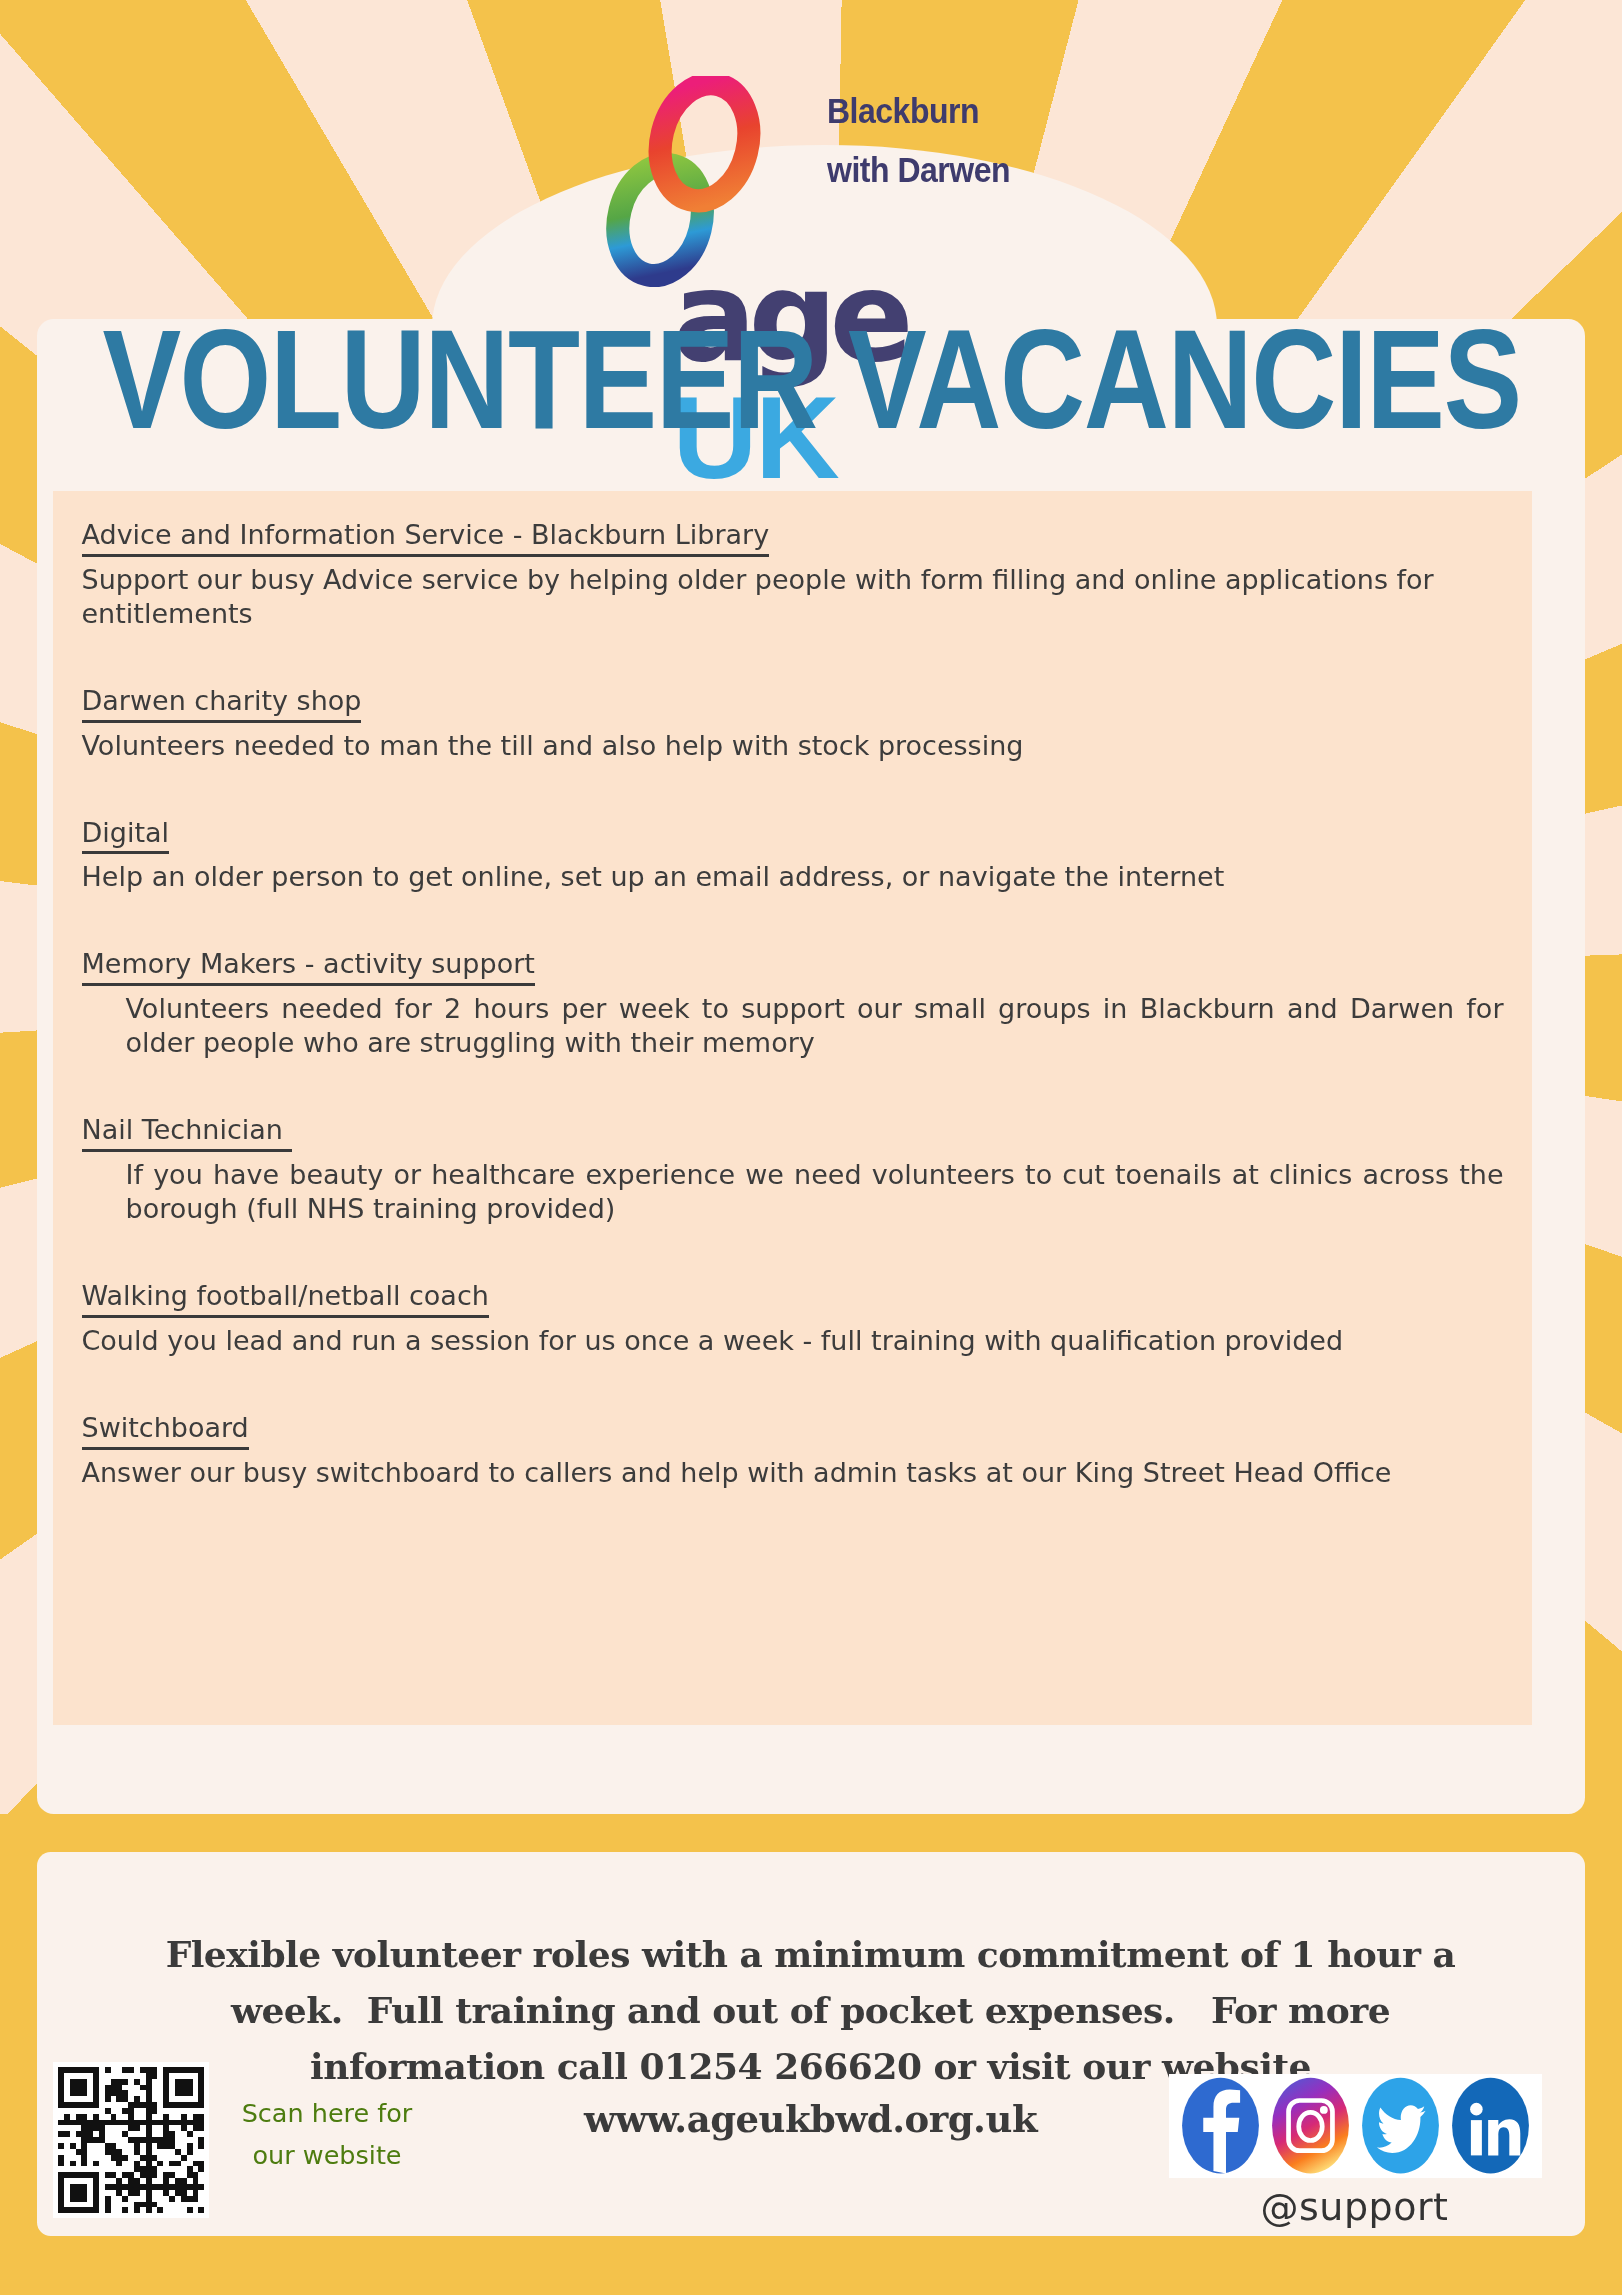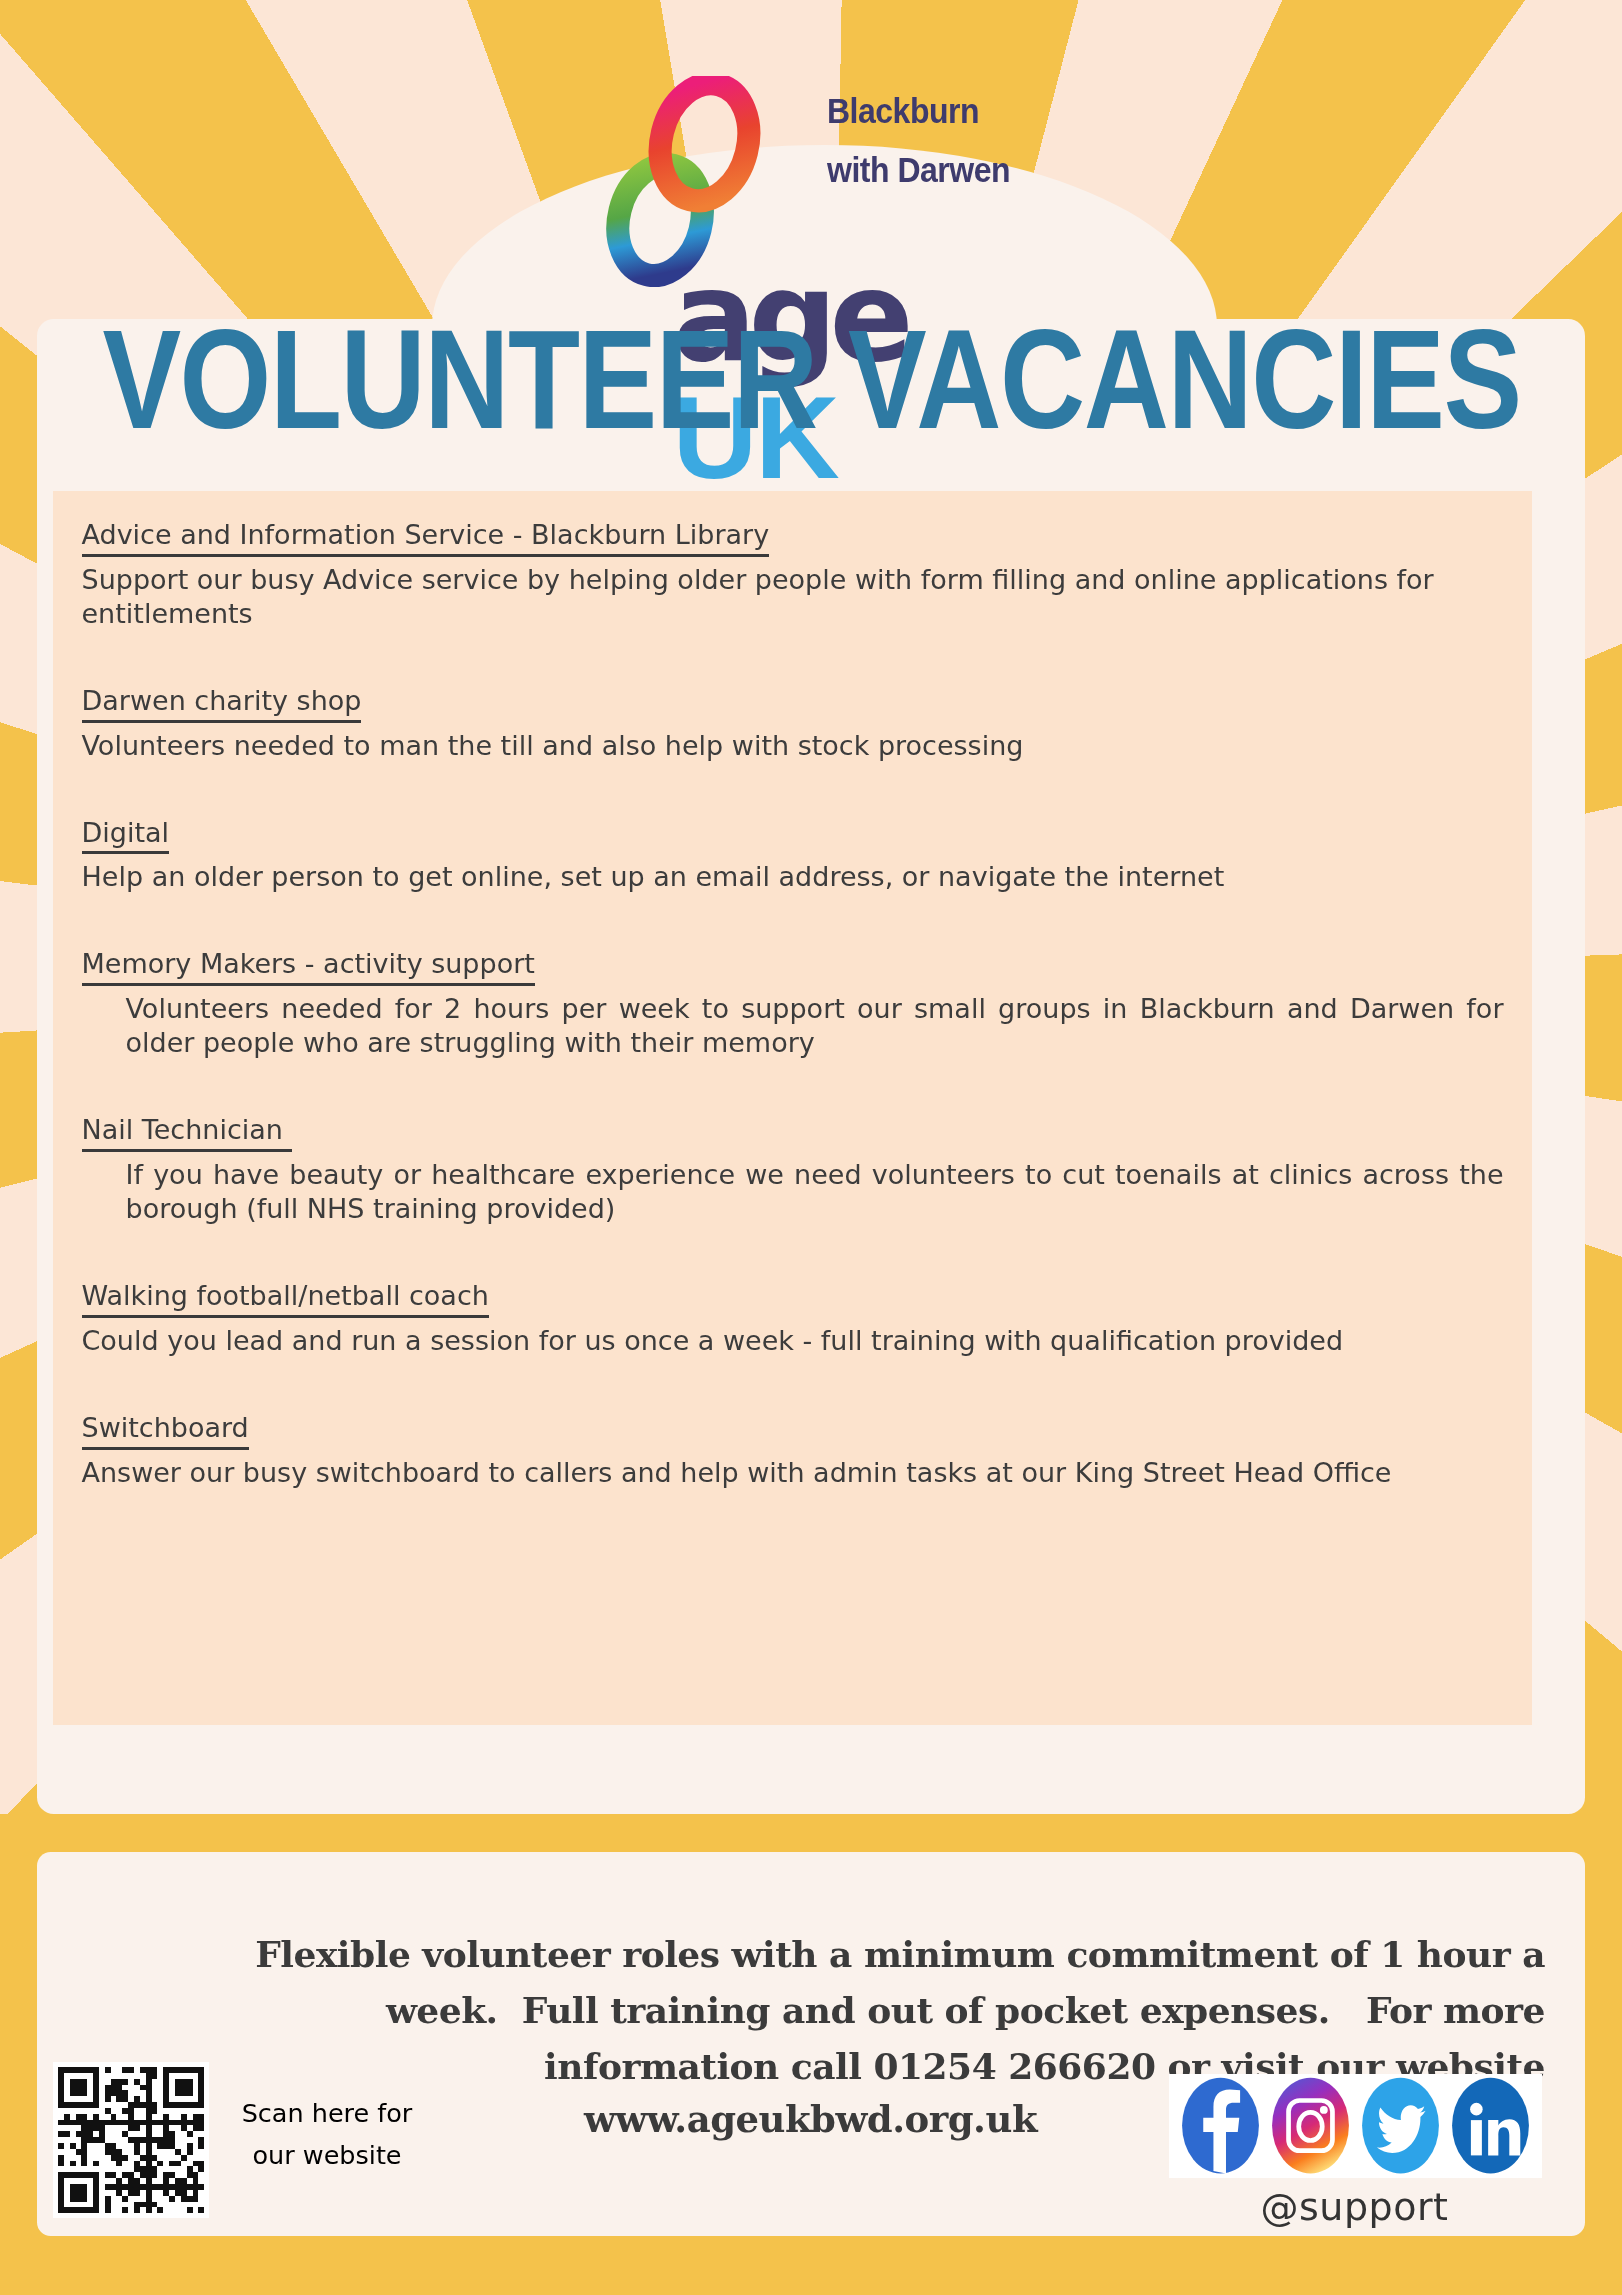--- a/index.html
+++ b/index.html
@@ -64,37 +64,37 @@
   .role-heading{display:inline;border-bottom:3.4px solid #3A3A3A;padding-bottom:3.9px;}
   .role-heading-line{margin-bottom:10.8px;}
   .role-desc{margin-top:10.8px;}
   .role-desc.justify{text-align:justify;margin-left:44px;}
   
   .info-box{
     position:absolute;left:37px;top:1852px;width:1548px;height:384px;
     background:#FAF2EC;border-radius:13.7px;
   }
   .info-msg{
-    position:absolute;left:39px;top:74px;width:1469px;text-align:right;
+    position:absolute;left:39px;top:74px;width:1469px;text-align:center;
     font-family:"DejaVu Serif",serif;font-weight:bold;color:#3B3B3B;
     font-size:36px;line-height:56px;white-space:pre-wrap;letter-spacing:-0.5px;
   }
   .website{
     position:absolute;left:39px;top:245px;width:1469px;text-align:center;
     font-family:"DejaVu Serif",serif;font-weight:bold;color:#3B3B3B;
     font-size:37px;letter-spacing:-0.5px;
   }
   .qr{
     position:absolute;left:15.7px;top:210px;width:156px;height:156px;
     background:#ffffff;padding:4.9px;box-sizing:border-box;
   }
   .qr svg{width:100%;height:100%;display:block;}
   .qr-caption{
     position:absolute;left:177px;top:240px;width:226px;text-align:center;
-    font-size:25.5px;line-height:42px;color:#000000;
+    font-size:25.5px;line-height:42px;color:#4d7c0f;
   }
   .social-panel{
     position:absolute;right:43px;top:222px;width:373px;height:104px;
     background:#ffffff;display:flex;align-items:center;justify-content:center;gap:10.8px;
   }
   .sicon{width:79px;height:98px;}
   .sicon svg{width:100%;height:100%;display:block;}
   .handle{
     position:absolute;right:54px;top:333px;width:353px;text-align:center;
     font-size:38px;color:#333333;letter-spacing:0.5px;

